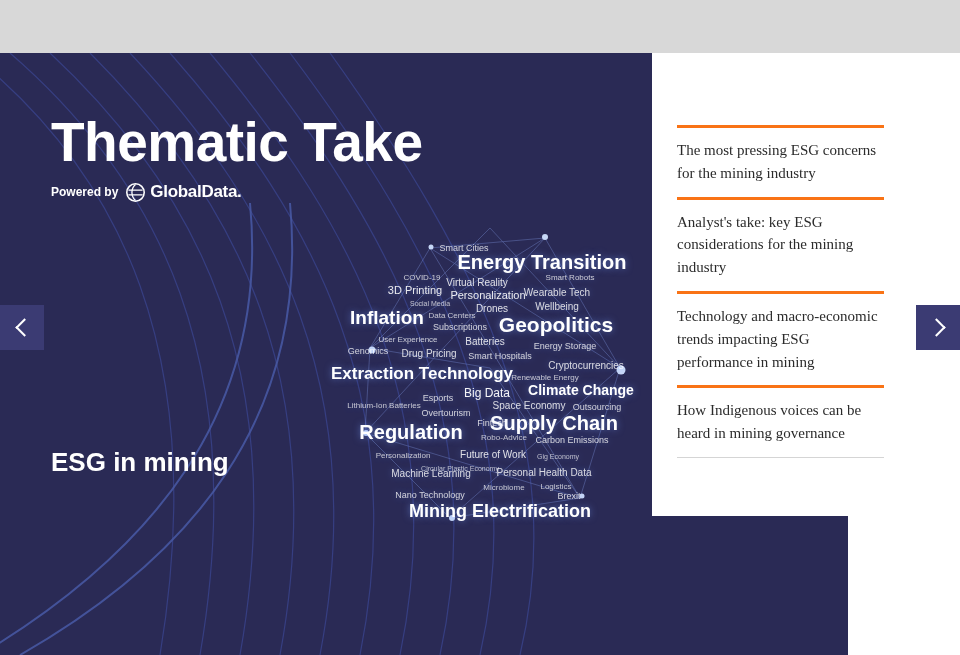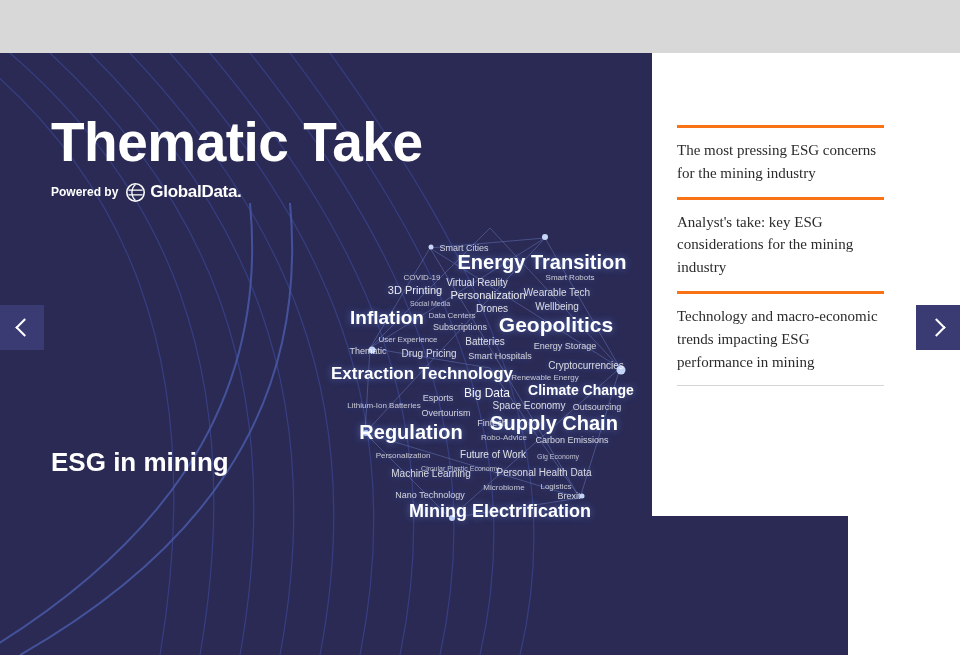--- a/index.html
+++ b/index.html
@@ -215,21 +215,21 @@
           <div class="cloud-word" style="left: 100px; top: 125px; font-size: 7px; opacity: 0.7;">Social Media</div>
           <div class="cloud-word" style="left: 162px; top: 130px; font-size: 10px; opacity: 0.85;">Drones</div>
           <div class="cloud-word" style="left: 227px; top: 128px; font-size: 10px; opacity: 0.82;">Wellbeing</div>
           <div class="cloud-word" style="left: 122px; top: 137px; font-size: 8px; opacity: 0.72;">Data Centers</div>
           <div class="cloud-word" style="left: 57px; top: 140px; font-size: 19px; opacity: 1; font-weight: 600;">Inflation</div>
           <div class="cloud-word" style="left: 226px; top: 147px; font-size: 21px; opacity: 1; font-weight: 600;">Geopolitics</div>
           <div class="cloud-word" style="left: 130px; top: 149px; font-size: 9px; opacity: 0.78;">Subscriptions</div>
           <div class="cloud-word" style="left: 78px; top: 161px; font-size: 8px; opacity: 0.75;">User Experience</div>
           <div class="cloud-word" style="left: 155px; top: 163px; font-size: 10px; opacity: 0.85;">Batteries</div>
           <div class="cloud-word" style="left: 235px; top: 168px; font-size: 9px; opacity: 0.78;">Energy Storage</div>
-          <div class="cloud-word" style="left: 38px; top: 173px; font-size: 9px; opacity: 0.78;">Thematic</div>
+          <div class="cloud-word" style="left: 38px; top: 173px; font-size: 9px; opacity: 0.78;">Genomics</div>
           <div class="cloud-word" style="left: 99px; top: 175px; font-size: 10px; opacity: 0.82;">Drug Pricing</div>
           <div class="cloud-word" style="left: 170px; top: 178px; font-size: 9px; opacity: 0.78;">Smart Hospitals</div>
           <div class="cloud-word" style="left: 256px; top: 187px; font-size: 10px; opacity: 0.82;">Cryptocurrencies</div>
           <div class="cloud-word" style="left: 92px; top: 196px; font-size: 17px; opacity: 1; font-weight: 600;">Extraction Technology</div>
           <div class="cloud-word" style="left: 215px; top: 199px; font-size: 8px; opacity: 0.72;">Renewable Energy</div>
           <div class="cloud-word" style="left: 251px; top: 212px; font-size: 14px; opacity: 1; font-weight: 600;">Climate Change</div>
           <div class="cloud-word" style="left: 157px; top: 215px; font-size: 12px; opacity: 0.95;">Big Data</div>
           <div class="cloud-word" style="left: 54px; top: 227px; font-size: 8px; opacity: 0.72;">Lithium-Ion Batteries</div>
           <div class="cloud-word" style="left: 108px; top: 220px; font-size: 9px; opacity: 0.78;">Esports</div>
           <div class="cloud-word" style="left: 199px; top: 227px; font-size: 10px; opacity: 0.82;">Space Economy</div>
@@ -255,20 +255,21 @@
     </div>
 
     <div class="subtitle">ESG in mining</div>
   </div>
 
   <div class="panel">
     <div class="panel-list" id="panel-list">
         <div class="panel-item">The most pressing ESG concerns for the mining industry</div>
         <div class="panel-item">Analyst's take: key ESG considerations for the mining industry</div>
         <div class="panel-item">Technology and macro-economic trends impacting ESG performance in mining</div>
+        <div class="panel-item">How Indigenous voices can be heard in mining governance</div>
       </div>
   </div>
 
   <div class="nav-arrow left">
     <span class="chev left"></span>
   </div>
   <div class="nav-arrow right">
     <span class="chev right"></span>
   </div>
 

